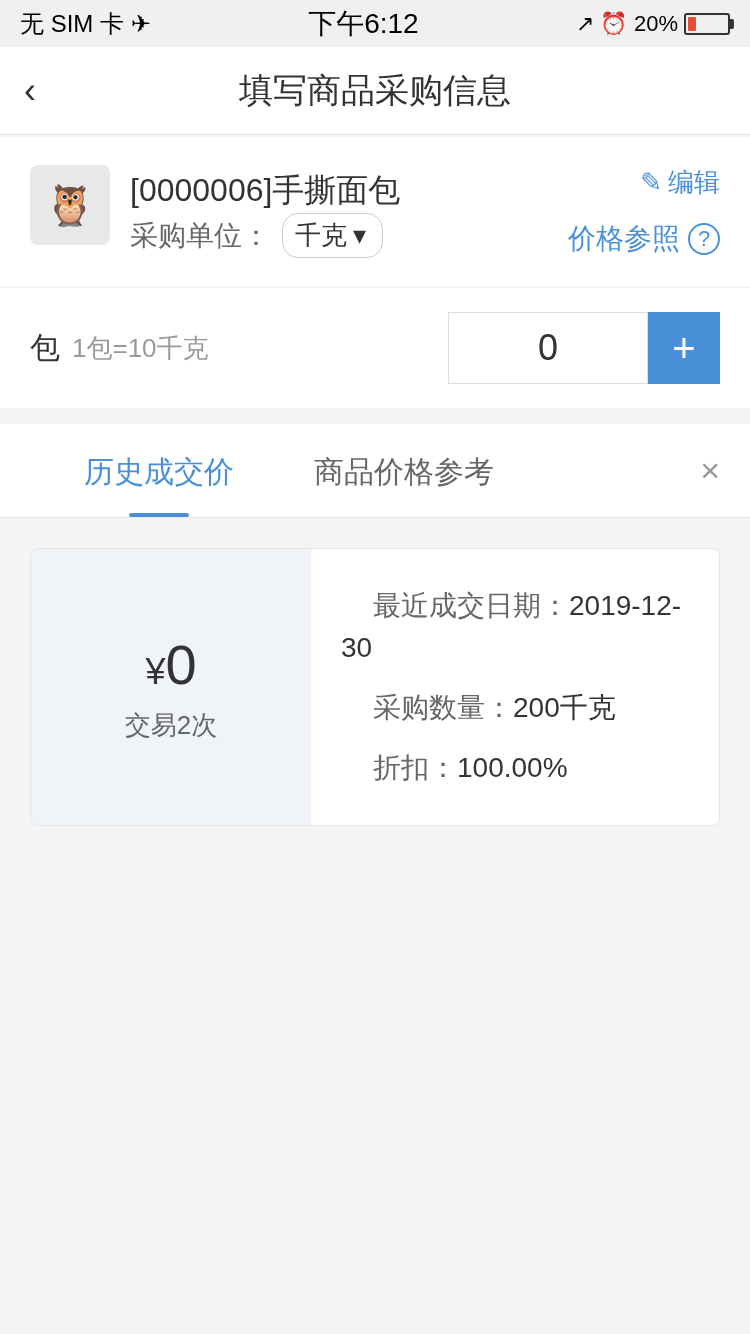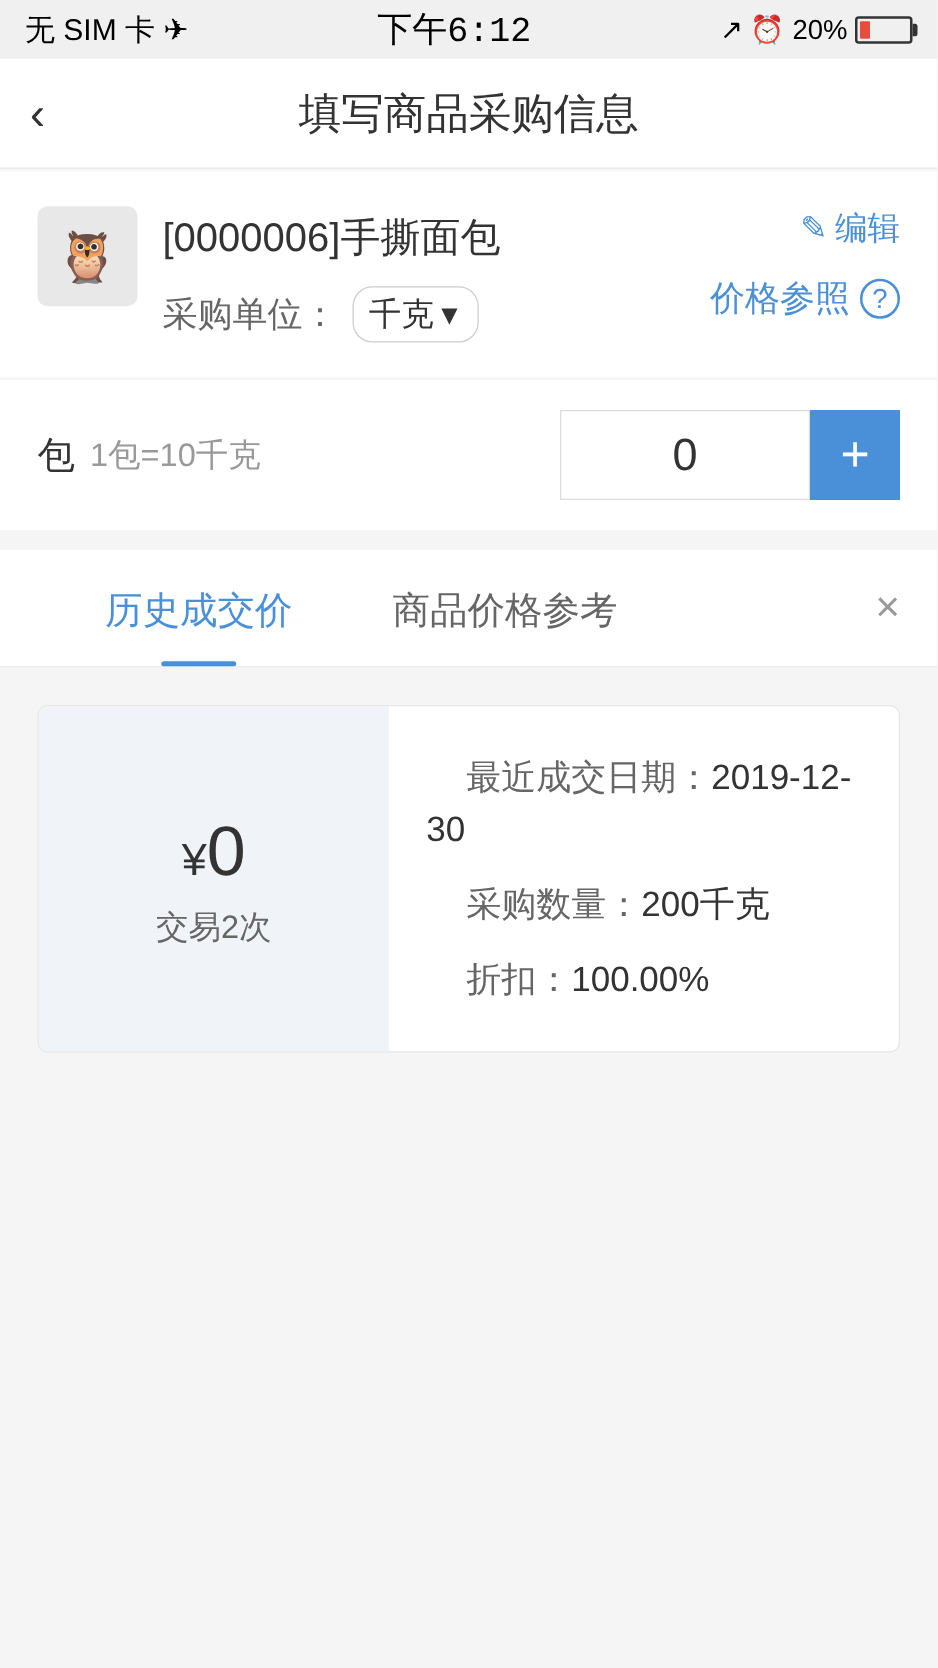--- a/index.html
+++ b/index.html
@@ -18,21 +18,21 @@
       height: 47px;
       background: #f0f0f0;
       display: flex;
       align-items: center;
       justify-content: space-between;
       padding: 0 20px;
       font-size: 24px;
       color: #000;
     }
     .status-left { display: flex; align-items: center; gap: 8px; }
-    .status-center { font-size: 28px; font-weight: 500; font-family: Liberation Mono, monospace; }
+    .status-center { font-size: 28px; font-weight: 500; }
     .status-right { display: flex; align-items: center; gap: 6px; font-size: 22px; }
     .battery {
       width: 46px; height: 22px;
       border: 2px solid #333;
       border-radius: 3px;
       position: relative;
       display: flex;
       align-items: center;
       padding: 2px;
     }
@@ -104,21 +104,20 @@
       justify-content: center;
       flex-shrink: 0;
     }
     .owl-icon {
       font-size: 40px;
       color: #999;
     }
     .product-info {
       display: flex;
       flex-direction: column;
-      gap: 16px;
       padding-top: 4px;
     }
     .product-name {
       font-size: 32px;
       color: #333;
       font-weight: 500;
     }
     .product-unit-row {
       display: flex;
       align-items: center;

